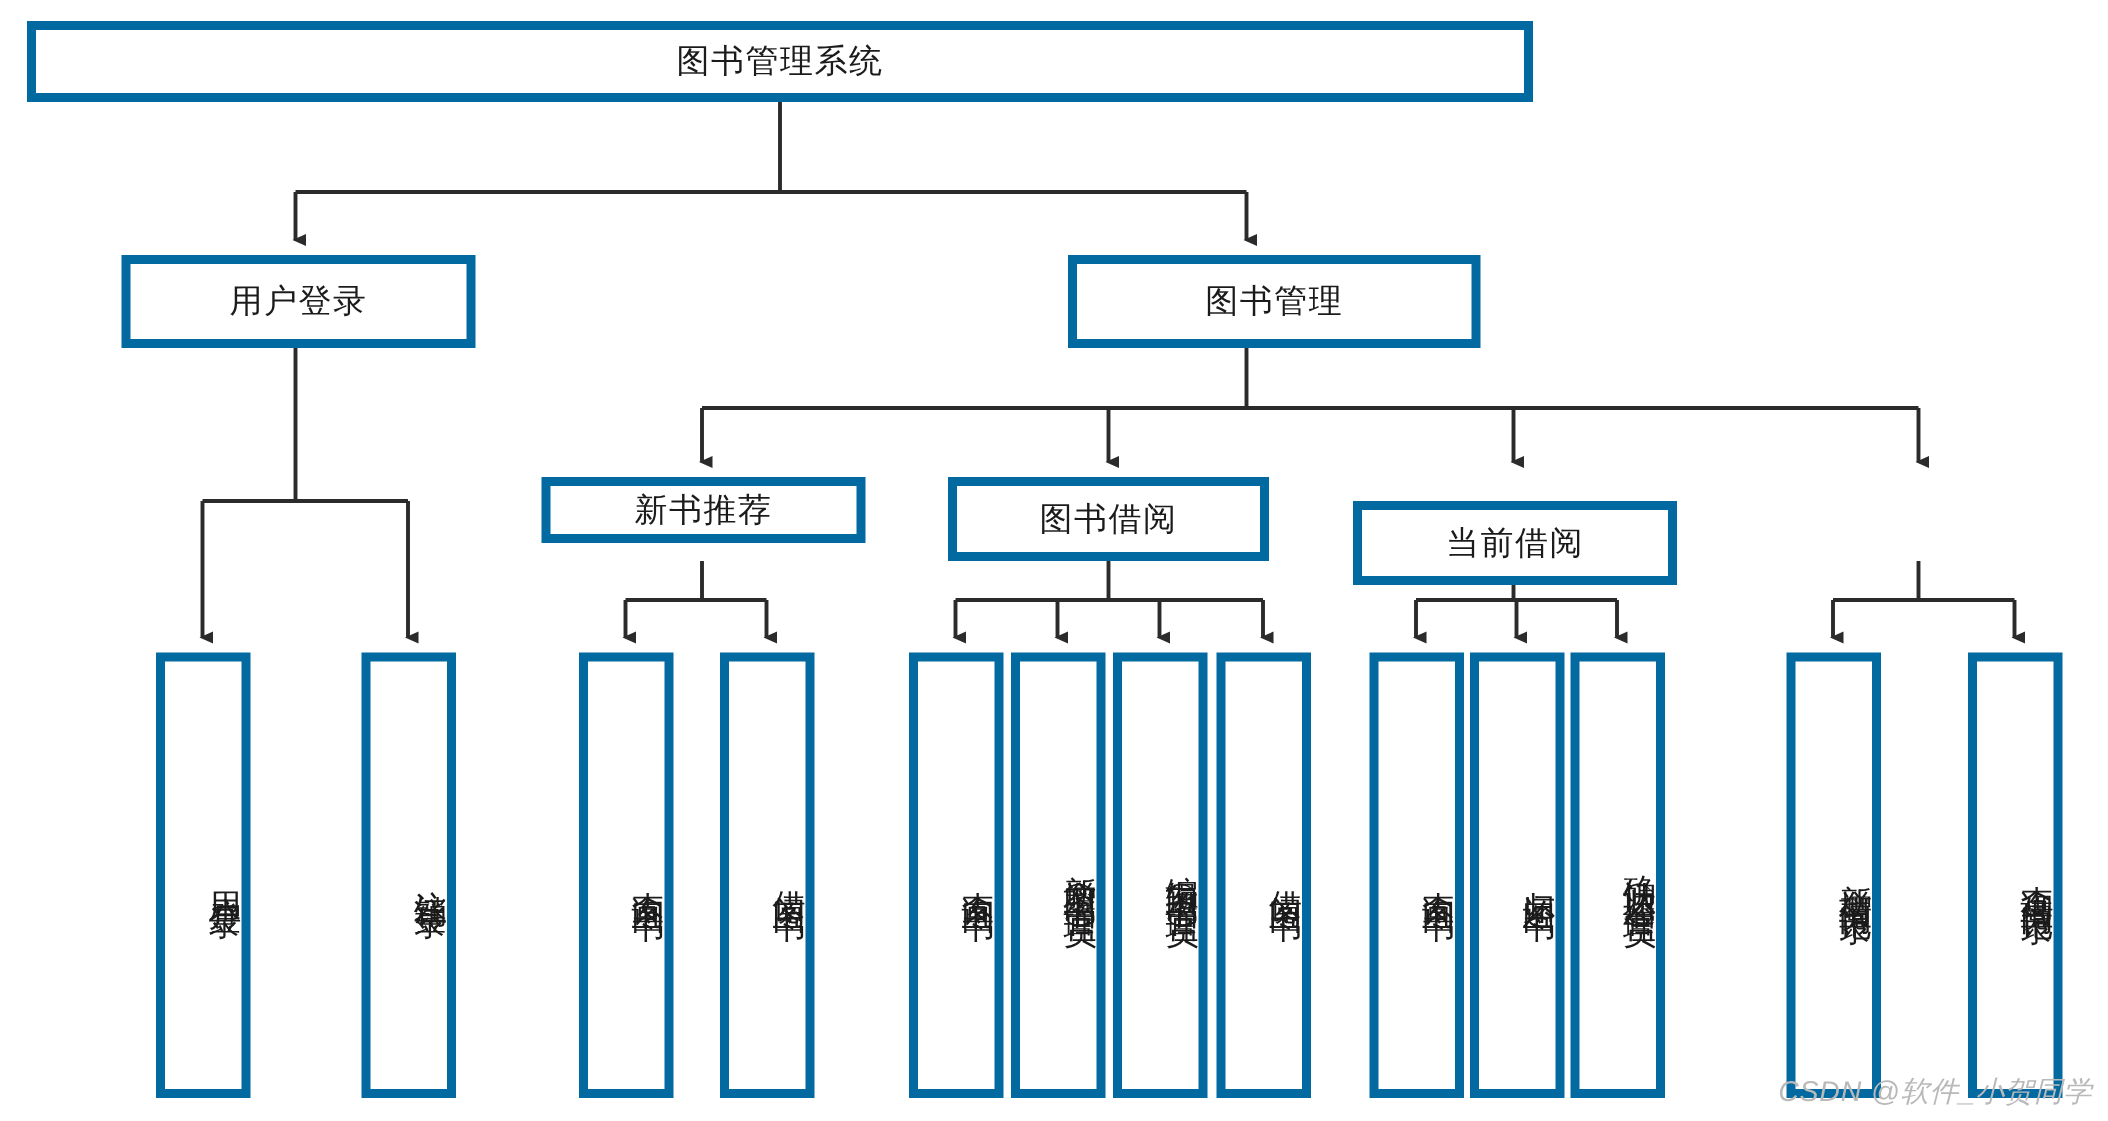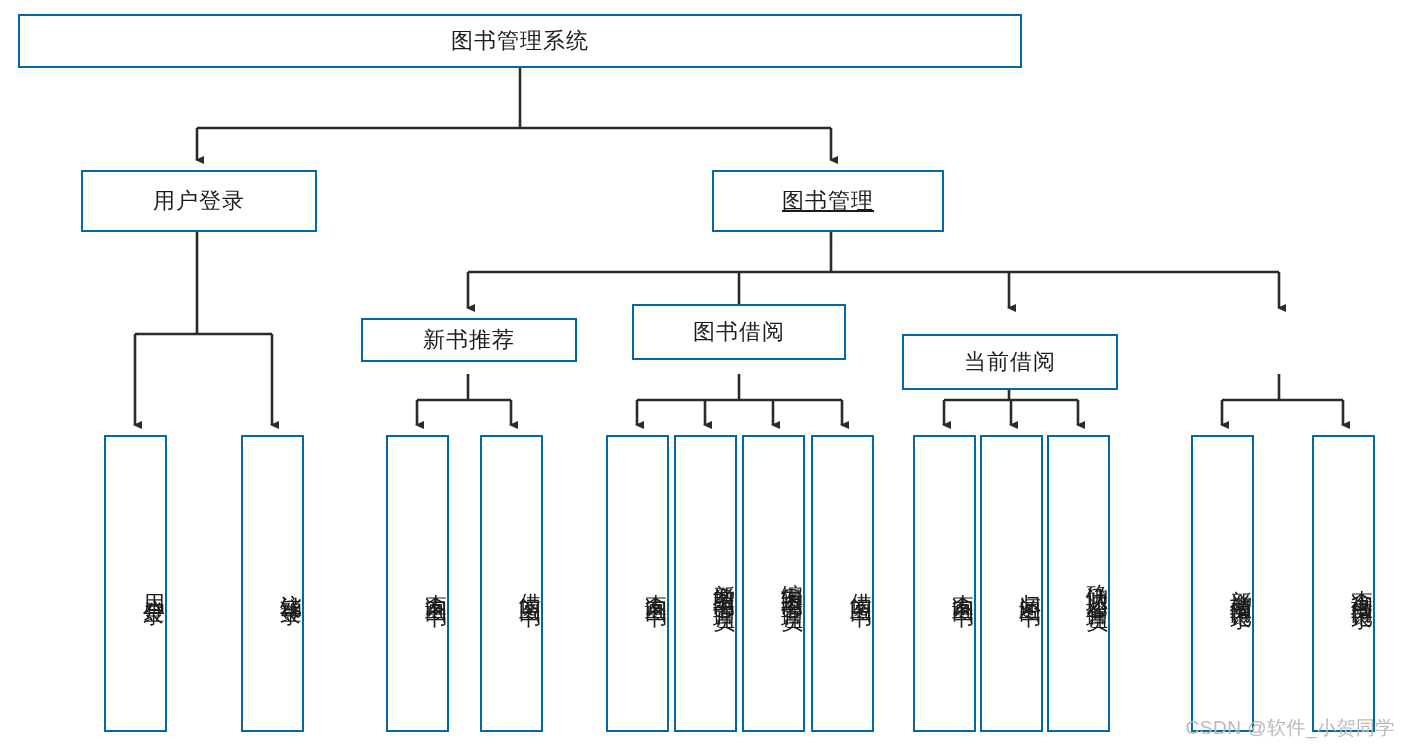--- a/index.html
+++ b/index.html
@@ -15,21 +15,21 @@
     position:absolute;left:0;top:0;width:1405px;height:747px;
   }
   svg#connectors{
     position:absolute;left:0;top:0;width:1405px;height:747px;
     pointer-events:none;
   }
   .node{
     position:absolute;
     box-sizing:border-box;
     background:#ffffff;
-    border:2px solid #0369a1;
+    border:6px solid #0369a1;
     display:flex;
     align-items:center;
     justify-content:center;
     color:#1b1b1b;
   }
   .node.horizontal{
     font-size:22px;
     letter-spacing:1px;
   }
   .node.vertical{
@@ -51,20 +51,21 @@
   }
   .node-root{font-size:23px;}
   .watermark{
     position:absolute;
     right:10px;
     bottom:6px;
     font-size:19px;
     color:#b9b9b9;
     letter-spacing:0.5px;
     white-space:nowrap;
+    font-style:italic;
   }
 </style>
 </head>
 <body>
 
 <div id="diagram-root">
 
   <svg id="connectors" viewBox="0 0 1405 747" xmlns="http://www.w3.org/2000/svg">
     <defs>
       <marker id="arrowhead" markerWidth="10" markerHeight="10" refX="4.5" refY="7" orient="auto" markerUnits="userSpaceOnUse">
@@ -117,29 +118,29 @@
   </svg>
 
   <div class="node horizontal node-root" style="left:18px;top:14px;width:1004px;height:54px;">
     <span>图书管理系统</span>
   </div>
 
   <div class="node horizontal" style="left:81px;top:170px;width:236px;height:62px;">
     <span>用户登录</span>
   </div>
 
-  <div class="node horizontal" style="left:712px;top:170px;width:232px;height:62px;text-decoration:underline;">
+  <div class="node horizontal" style="left:712px;top:170px;width:275px;height:62px;">
     <span>图书管理</span>
   </div>
 
   <div class="node horizontal" style="left:361px;top:318px;width:216px;height:44px;">
     <span>新书推荐</span>
   </div>
 
-  <div class="node horizontal" style="left:632px;top:304px;width:214px;height:56px;">
+  <div class="node horizontal" style="left:632px;top:318px;width:214px;height:56px;">
     <span>图书借阅</span>
   </div>
 
   <div class="node horizontal" style="left:902px;top:318px;width:216px;height:56px;margin-top:16px;">
     <span>当前借阅</span>
   </div>
 
 
   <div class="node vertical" style="left:104px;top:435px;width:63px;height:297px;">
     <span>用户登录</span>

